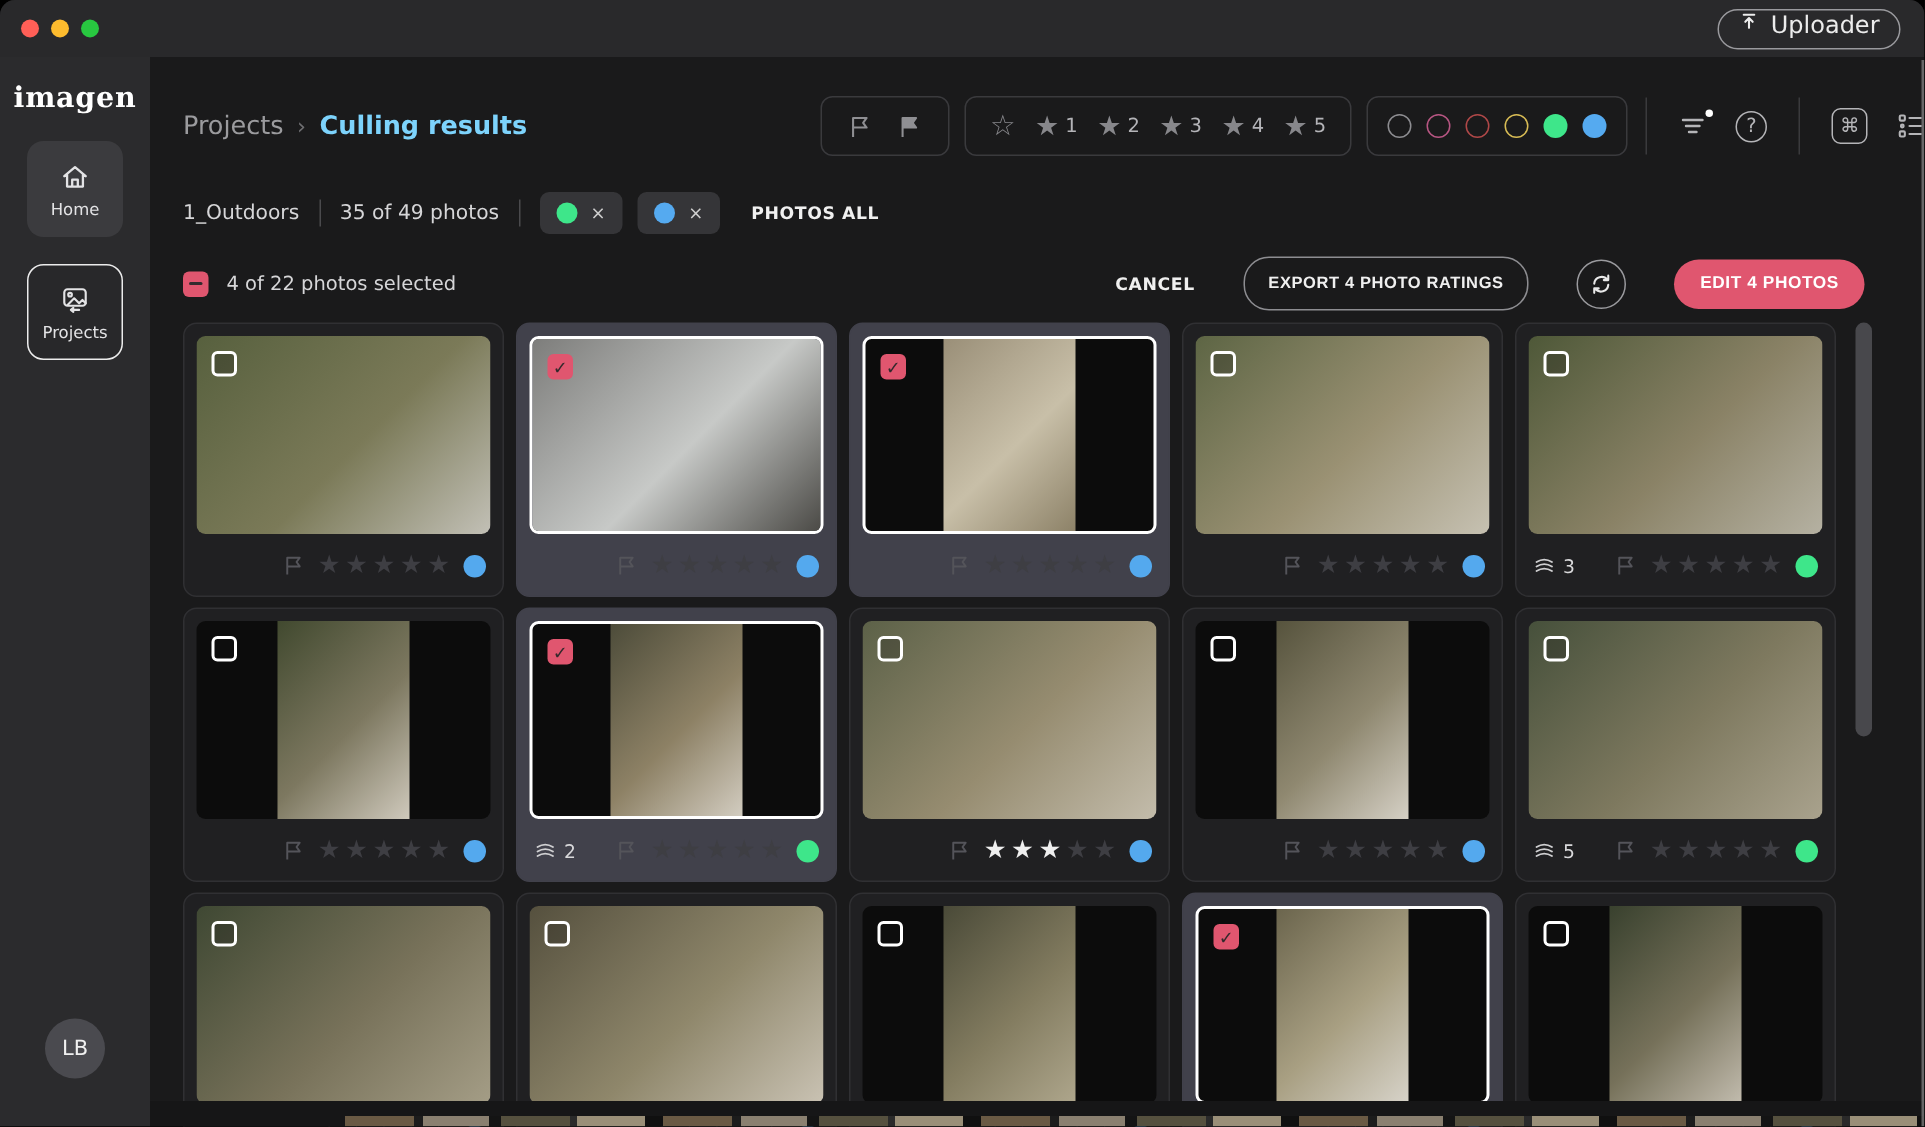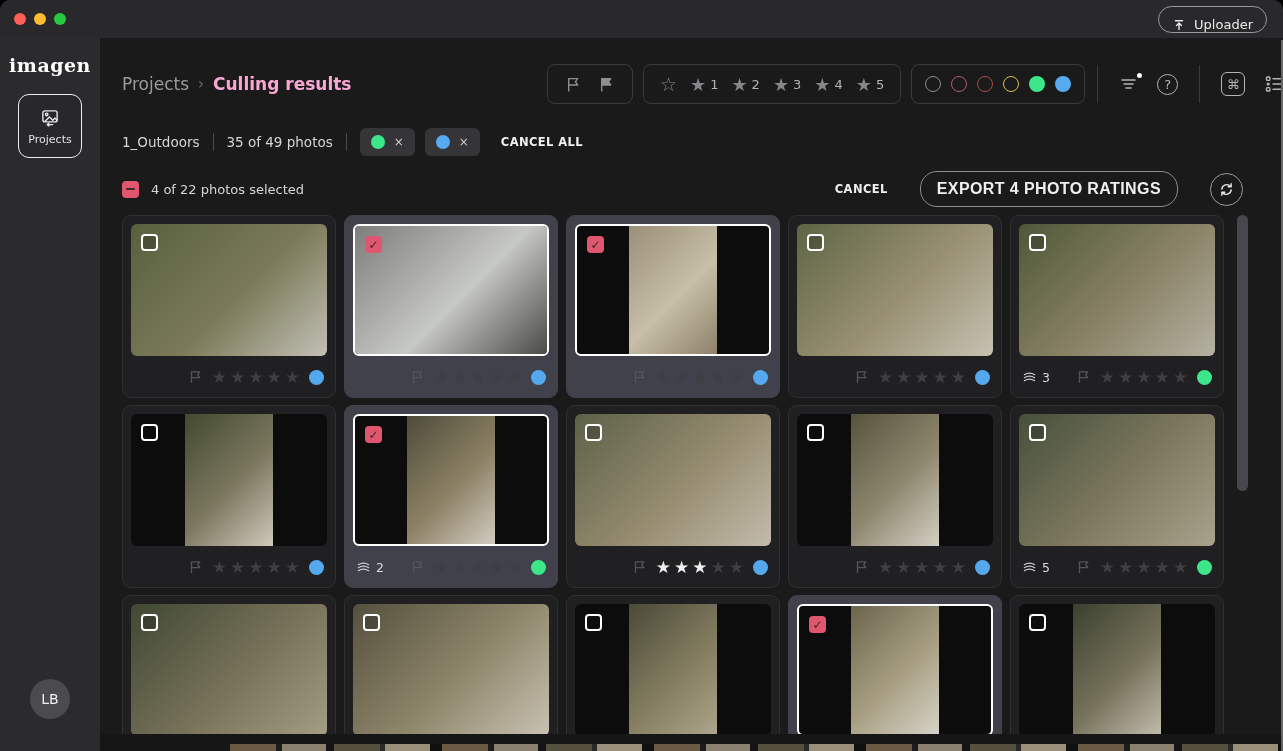--- a/index.html
+++ b/index.html
@@ -6,23 +6,23 @@
   html,body { width:1283px; height:751px; background:#000; overflow:hidden;
               font-family:"DejaVu Sans", sans-serif; }
   #window { position:relative; width:1283px; height:751px; background:#1a1a1b;
             border-radius:10px 10px 0 0; overflow:hidden; }
 
   
   #titlebar { position:absolute; left:0; top:0; right:0; height:38px; background:#29292b;
               display:flex; align-items:center; }
   .traffic { display:flex; gap:8px; margin-left:14px; }
   .light { width:12px; height:12px; border-radius:50%; }
-  .uploader-btn { margin-left:auto; margin-right:16px; height:27px; display:flex; align-items:flex-end;
+  .uploader-btn { margin-left:auto; margin-right:16px; height:27px; display:flex; align-items:flex-start;
                   gap:8px; padding:0 13px; border:1px solid #9a9a9e; border-radius:15px;
-                  color:#ececec; font-size:13px; cursor:pointer; }
+                  color:#ececec; font-size:16px; cursor:pointer; }
   .uploader-btn svg { stroke:#ececec; }
 
   
   #sidebar { position:absolute; left:0; top:38px; width:100px; bottom:0; background:#2b2b2d;
              display:flex; flex-direction:column; align-items:center;justify-content:space-between; }
   .logo { margin-top:16px; color:#fff; font-family:"DejaVu Serif", serif; font-weight:bold;
           font-size:19px; letter-spacing:.5px; }
   .nav-btn { width:64px; height:64px; margin-top:18px; border-radius:11px; background:#3b3b3e;
              display:flex; flex-direction:column; align-items:center; justify-content:center;
              gap:4px; color:#e3e3e5; font-size:11px; cursor:pointer; }
@@ -32,21 +32,21 @@
             background:#4a4a4f; color:#f0f0f0; font-size:14px; display:flex; align-items:center;
             justify-content:center; }
 
   
   #main { position:absolute; left:100px; top:38px; right:0; bottom:0; background:#1a1a1b; }
 
   .breadcrumb { position:absolute; left:22px; top:36px; display:flex; align-items:center; gap:9px;
                 font-size:17px; }
   .crumb-parent { color:#9b9b9e; cursor:pointer; }
   .crumb-sep { color:#6f6f72; font-size:15px; }
-  .crumb-current { color:#f9a8d4; font-weight:600; }
+  .crumb-current { color:#7dd3fc; font-weight:600; }
 
   
   #toolbar { position:absolute; left:447px; top:26px; height:40px; display:flex; align-items:center; }
   .tgroup { height:40px; border:1px solid #3a3a3d; border-radius:8px; display:flex;
             align-items:center; color:#8f8f93; }
   .tgroup.flags { padding:0 17px; gap:16px; margin-right:10px; }
   .tgroup.stars { padding:0 16px; gap:13px; margin-right:10px; }
   .tgroup.colors{ padding:0 13px; gap:10px; }
   .tflag { cursor:pointer; display:flex; }
   .star-filter { display:flex; align-items:center; gap:4px; cursor:pointer; }
@@ -81,21 +81,21 @@
   #selectionbar { position:absolute; left:22px; right:40px; top:132px; height:38px; display:flex;
                   align-items:center; }
   .sel-checkbox { width:17px; height:17px; border-radius:4px; background:#e0566f; display:flex;
                   align-items:center; justify-content:center; cursor:pointer; }
   .sel-checkbox .minus { width:9px; height:2.5px; background:#332b2e; border-radius:1px; }
   .sel-text { color:#d6d6d8; font-size:13px; margin-left:12px; }
   .sel-actions { margin-left:auto; display:flex; align-items:center; gap:32px; }
   .cancel-btn { color:#efefef; font-size:11.5px; font-weight:bold; letter-spacing:.4px;
                 cursor:pointer; }
   .export-btn { height:20px; border:1px solid #8d8d91; border-radius:17px; padding:17px 16px;
-                color:#efefef; font-size:16px; font-weight:bold; letter-spacing:.4px;
+                color:#efefef; font-size:11px; font-weight:bold; letter-spacing:.4px;
                 display:flex; align-items:center; cursor:pointer; background:transparent; }
   .refresh-btn { width:33px; height:33px; border:1.5px solid #9a9a9e; border-radius:50%;
                  display:flex; align-items:center; justify-content:center; cursor:pointer; }
   .refresh-btn svg { stroke:#e8e8e8; }
   .edit-btn { height:33px; background:#e0566f; border:none; border-radius:17px; padding:0 17px;
               color:#fff; font-size:11.5px; font-weight:bold; letter-spacing:.4px; cursor:pointer; }
 
   
   #grid { position:absolute; left:22px; top:177px; width:1102px; display:flex; flex-wrap:wrap;
           column-gap:8px; row-gap:7px; }
@@ -151,20 +151,28 @@
           <path d="M4 3.2 h8 M8 13.2 V6 M5.2 8.6 L8 5.8 l2.8 2.8"></path>
         </svg>
       </span>
       <span>Uploader</span>
     </div>
   </div>
 
   <div id="sidebar">
     <div class="logo">imagen</div>
 
+    <div class="nav-btn">
+      <span style="display:flex">
+        <svg width="22" height="22" viewBox="0 0 20 20" fill="none" stroke-width="1.4" stroke-linecap="round" stroke-linejoin="round">
+          <path d="M3.5 9.5 L10 4 l6.5 5.5 M5.2 8.3 V15.8 h9.6 V8.3 M8.3 15.8 v-4.2 h3.4 v4.2"></path>
+        </svg>
+      </span>
+      <span>Home</span>
+    </div>
 
 
     <div class="nav-btn active">
       <span style="display:flex">
         <svg width="22" height="22" viewBox="0 0 20 20" fill="none" stroke-width="1.3" stroke-linecap="round" stroke-linejoin="round">          
             <rect x="3.5" y="3.5" width="13" height="10" rx="2"></rect>
           <circle cx="7" cy="6.8" r="1.1"></circle>
           <path d="M5.5 13 l4-4 3 3 2-2 2 2"></path>
           <path d="M12.5 16 h-5 M9 14.8 l-1.5 1.2 L9 17.2"></path>
         </svg>
@@ -266,39 +274,40 @@
       <span id="chips" style="display:flex; gap:10px">
           <span class="filter-chip">
             <span class="chip-dot" style="background:#3ee68a"></span>
             <span class="chip-x">×</span>
           </span>
           <span class="filter-chip">
             <span class="chip-dot" style="background:#55aaf0"></span>
             <span class="chip-x">×</span>
           </span>
         </span>
-      <span class="clear-all">CANCEL ALL</span>
+      <span class="clear-all">PHOTOS ALL</span>
     </div>
 
     <div id="selectionbar">
       <span class="sel-checkbox">
           <span class="minus"></span>
         </span>
       <span class="sel-text">4 of 22 photos selected</span>
       <div class="sel-actions">
         <span class="cancel-btn">CANCEL</span>
         <button class="export-btn">EXPORT 4 PHOTO RATINGS</button>
         <span class="refresh-btn">
           <span style="display:flex">
             <svg width="17" height="17" viewBox="0 0 16 16" fill="none" stroke-width="1.3" stroke-linecap="round" stroke-linejoin="round">
               <path d="M3.6 7.6 a4.6 4.6 0 0 1 8.2-2.4 M12.4 2.6 v2.8 h-2.8"></path>
               <path d="M12.4 8.4 a4.6 4.6 0 0 1-8.2 2.4 M3.6 13.4 v-2.8 h2.8"></path>
             </svg>
           </span>
         </span>
+        <button class="edit-btn">EDIT 4 PHOTOS</button>
       </div>
     </div>
 
     <div id="grid">
         <div class="photo-card">
           <div class="photo-frame">
             <div class="photo-img landscape" style="background:linear-gradient(135deg,#57603e 0%,#7b7a58 55%,#c2c0b6 100%)"></div>
             <span class="card-checkbox unchecked"></span>
           </div>
           <div class="card-footer">

